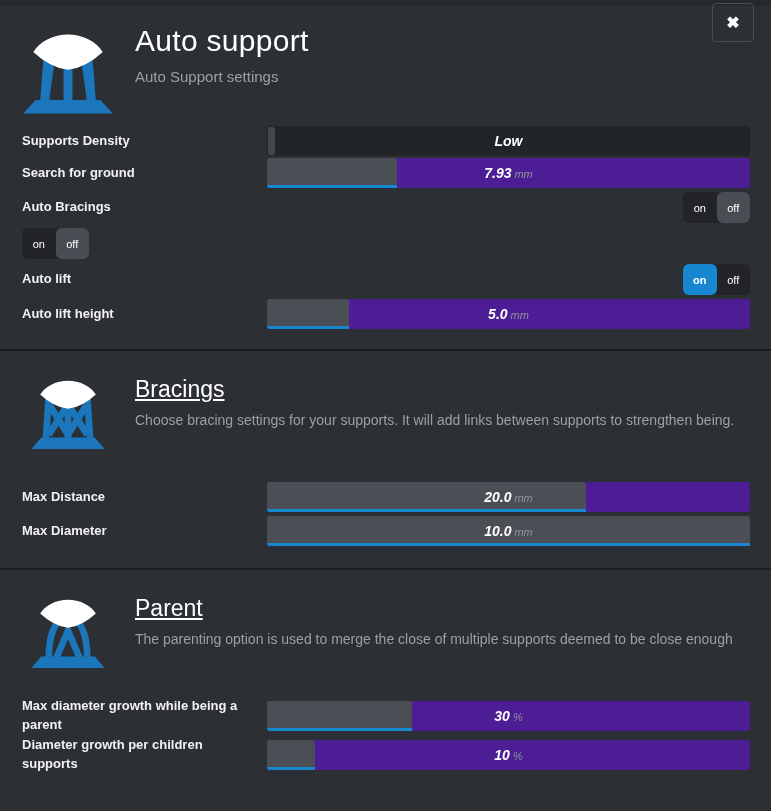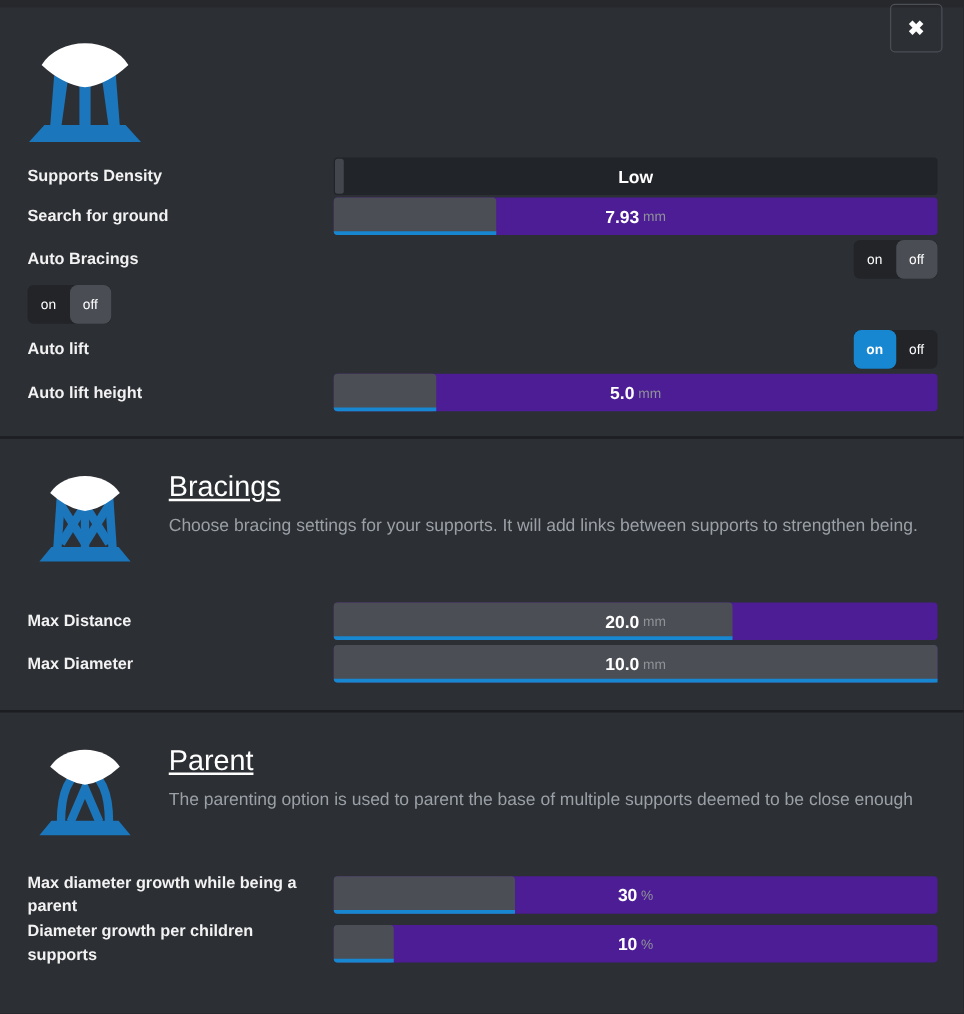--- a/index.html
+++ b/index.html
@@ -33,21 +33,21 @@
 
   
   .select {
     position:relative; height:30px; background:#212429; border-radius:3px;
   }
   .select .select-thumb {
     position:absolute; left:1px; top:1px; bottom:1px; width:7px;
     background:#43464c; border-radius:2px;
   }
   .centered-value {
-    position:absolute; inset:0; display:flex; align-items:center; justify-content:center; gap:3px;
+    position:absolute; inset:0; display:flex; align-items:center; justify-content:center; gap:3px;font-style:italic;
   }
   .num { font-size:14px; font-weight:700; color:#ffffff; }
   .unit { font-size:11px; font-weight:400; color:#8f9398; padding-top:2px; }
 
   
   .slider { position:relative; height:30px; background:#4c1d95; border-radius:3px; }
   .slider .fill {
     position:absolute; left:0; top:0; bottom:0;
     background:#4b4e54; border-radius:3px;
   }
@@ -105,20 +105,24 @@
     <div class="icon-box">
       <span>
         <svg width="112" height="112" viewBox="0 0 100 100">
           <polygon points="10,96 21,84 79,84 90,96" fill="#1b76bc"></polygon>
           <polygon points="46,86 46,46 50,37 54,46 54,86" fill="#1b76bc"></polygon>
           <polygon points="25,86 28,48 35,39 38,50 33,86" fill="#1b76bc"></polygon>
           <polygon points="75,86 72,48 65,39 62,50 67,86" fill="#1b76bc"></polygon>
           <path d="M19,41 A35,29 0 0 1 81,41 Q66,55 50,57 Q34,55 19,41 Z" fill="#ffffff"></path>
         </svg>
       </span>
+    </div>
+    <div class="texts">
+      <div class="hero-title">Auto support</div>
+      <div class="hero-sub">Auto Support settings</div>
     </div>
   </div>
 
   <div class="rows rows-start">
 
     <div class="row h30">
       <div class="label">Supports Density</div>
       <div class="ctrl">
         <div class="select">
           <div class="select-thumb"></div>
@@ -250,21 +254,21 @@
             <path d="M38,86 L50,58 L62,86"></path>
           </g>
           <polygon points="47,46 50,36 53,46" fill="#1b76bc"></polygon>
           <polygon points="12,97 22,85 78,85 88,97" fill="#1b76bc"></polygon>
           <path d="M21,40 A33,27 0 0 1 79,40 Q65,53 50,55 Q35,53 21,40 Z" fill="#ffffff"></path>
         </svg>
       </span>
     </div>
     <div class="texts">
       <div class="sec-title">Parent</div>
-      <div class="sec-sub">The parenting option is used to parent the base of multiple supports deemed to be close enough</div>
+      <div class="sec-sub">The parenting option is used to merge the close of multiple supports deemed to be close enough</div>
     </div>
   </div>
 
   <div class="rows mt29">
 
     <div class="row h31">
       <div class="label">Max diameter growth while being a parent</div>
       <div class="ctrl">
         <div class="slider">
           <div class="fill" style="width: 30%;"></div>

